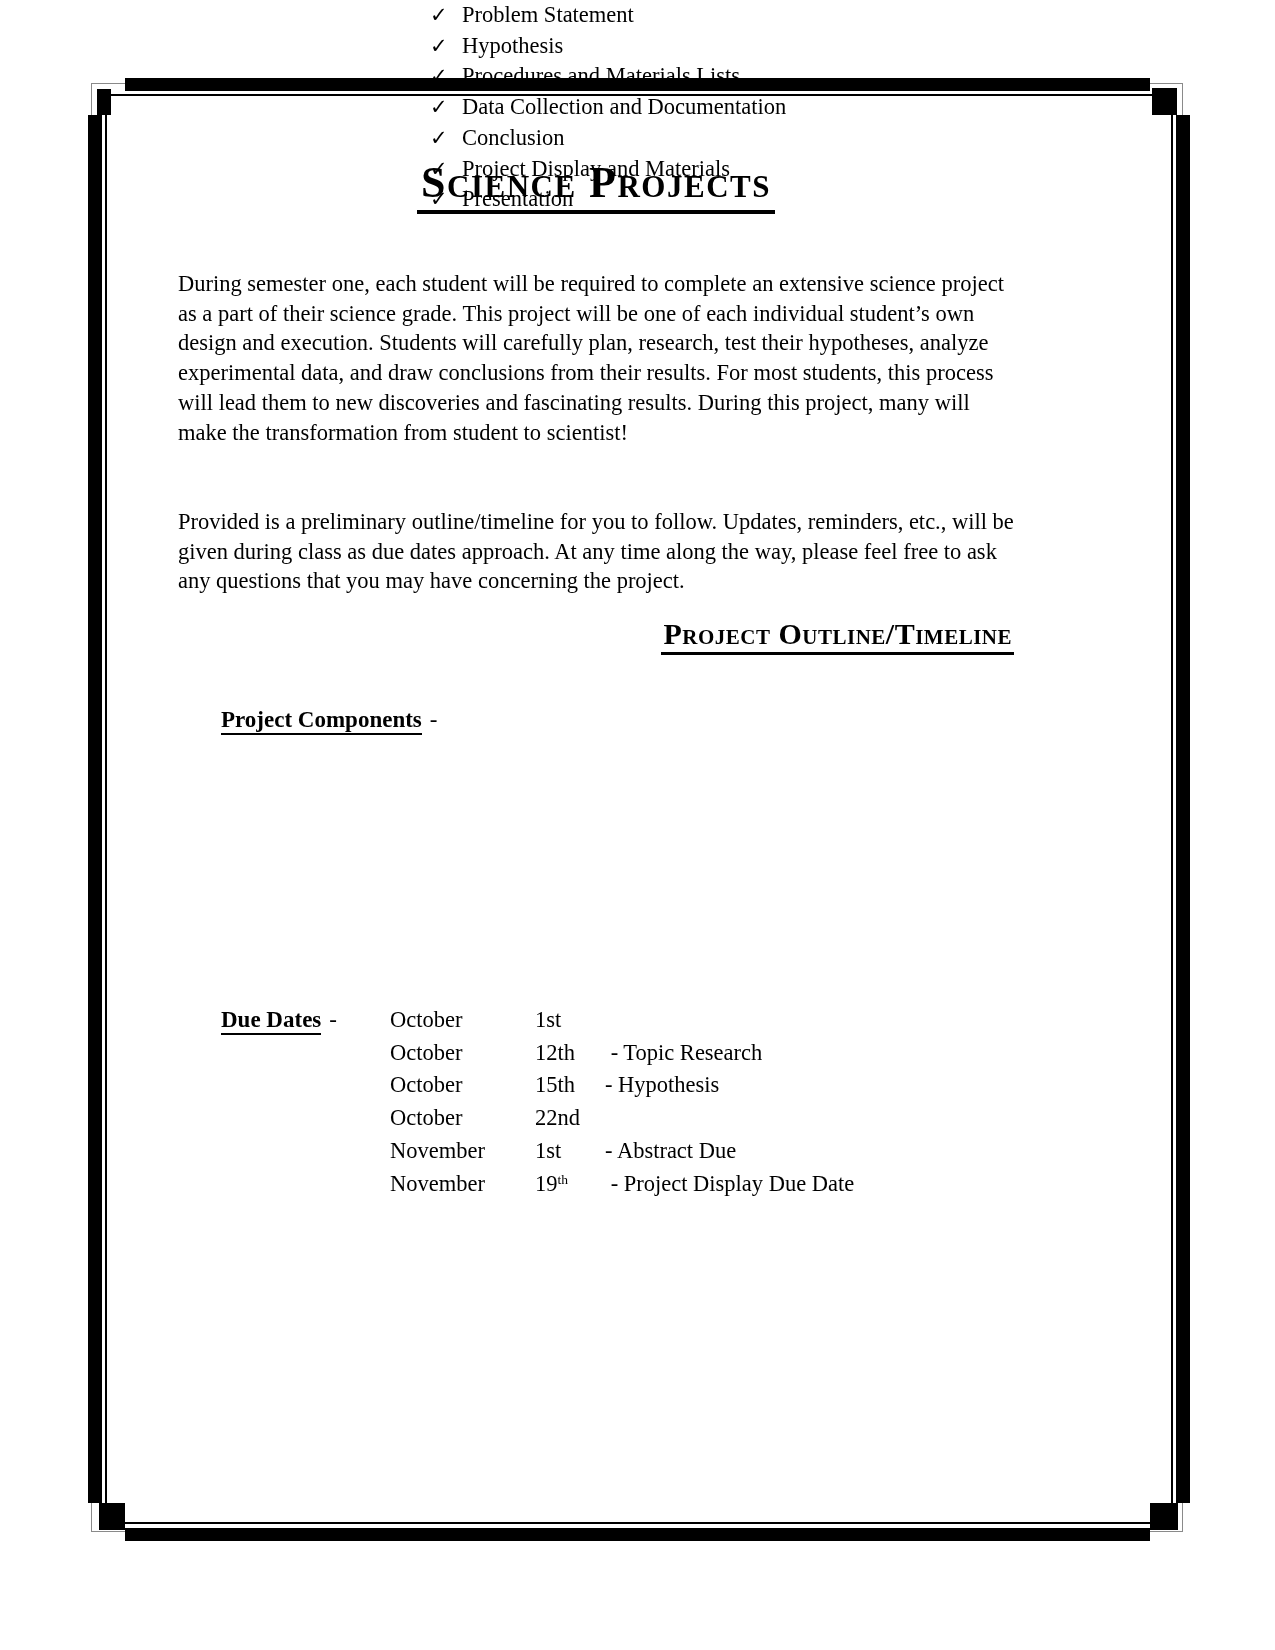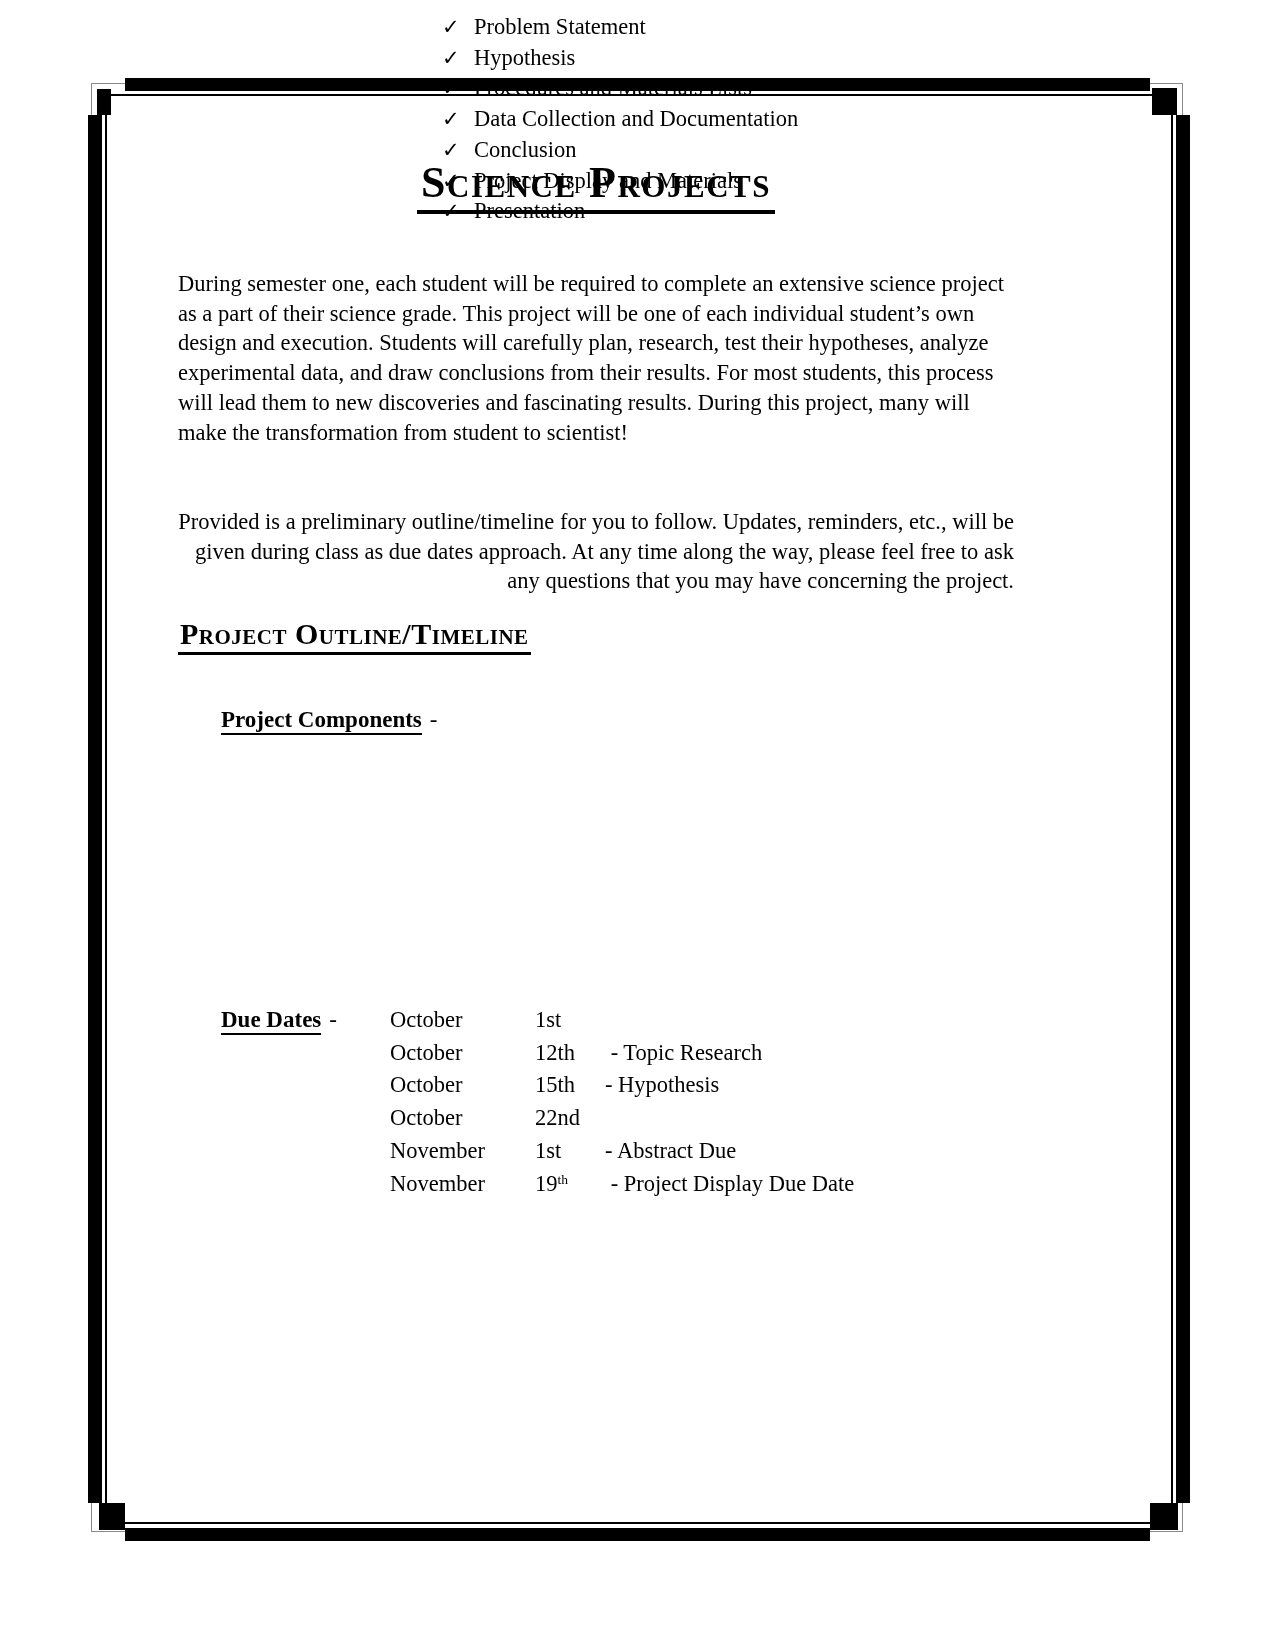--- a/index.html
+++ b/index.html
@@ -49,23 +49,23 @@
     display:inline-block;
     font-weight:700;
     font-variant:small-caps;
     font-size:44px;line-height:1.15;
     letter-spacing:1.5px;
     border-bottom:4px solid var(--ink);
     padding:0 4px 1px 4px;
   }
 
   .para-1{top:269px;}
-  .para-2{top:507px;text-align:right;}
+  .para-2{top:507px;}
 
-  .section-heading-wrap{top:616px;text-align:left;}
+  .section-heading-wrap{top:616px;text-align:right;}
   .section-heading{
     display:inline-block;
     font-weight:700;
     font-variant:small-caps;
     font-size:30px;line-height:1.2;
     letter-spacing:0.5px;
     border-bottom:3px solid var(--ink);
     padding:0 2px 0 2px;
   }
 
@@ -73,21 +73,21 @@
   .label-underline{
     font-weight:700;
     border-bottom:2.5px solid var(--ink);
     padding-bottom:1px;
     margin-left:43px;
   }
   .label-dash{margin-left:8px;}
 
   .checklist{
     top:737px;
-    list-style:none;padding:0 0 0 252px;margin:12px;
+    list-style:none;padding:0 0 0 252px;margin:0;
   }
   .checklist li{line-height:29.7px;}
   .check{
     display:inline-block;width:32px;
     font-family:"DejaVu Sans",sans-serif;
     font-size:21px;
   }
 
   .due-dates{top:1005px;display:flex;align-items:flex-start;}
   .due-label-col{width:212px;flex:0 0 212px;font-size:23px;}

